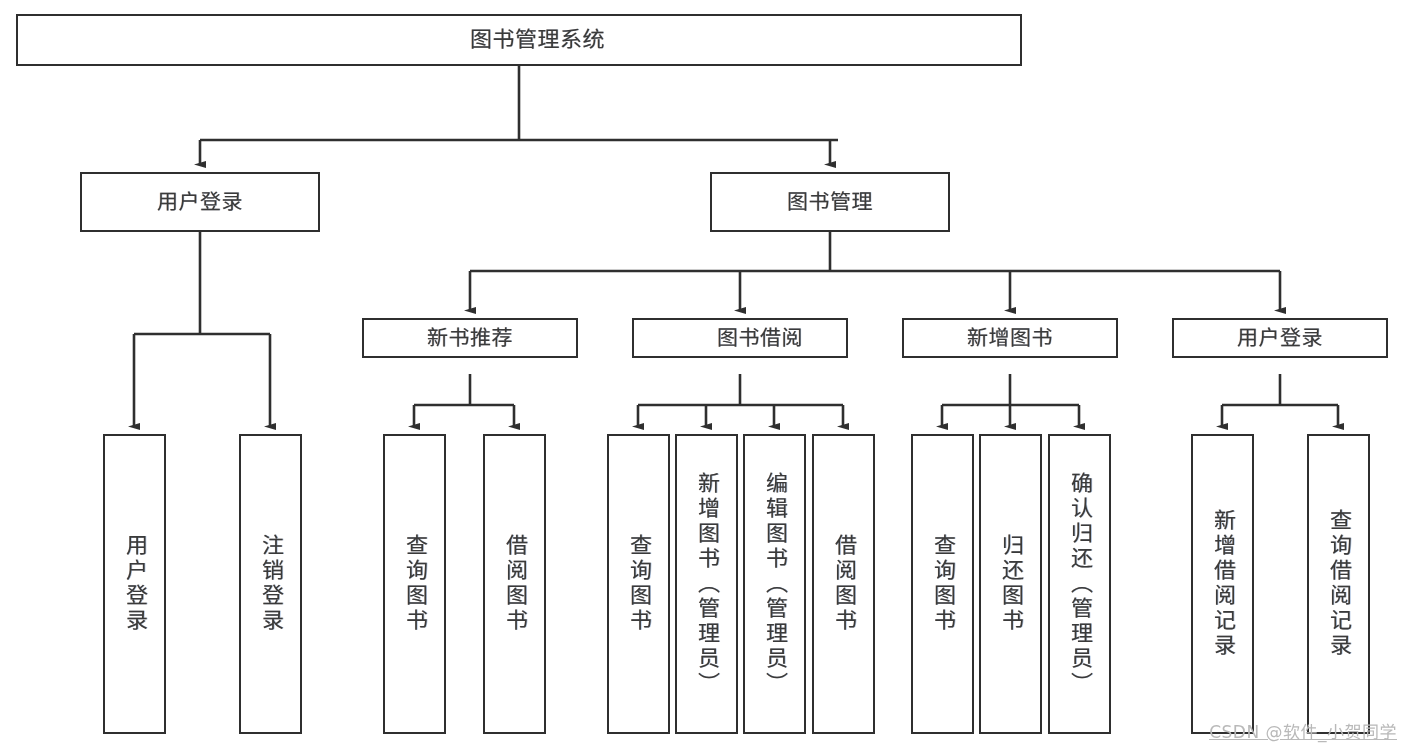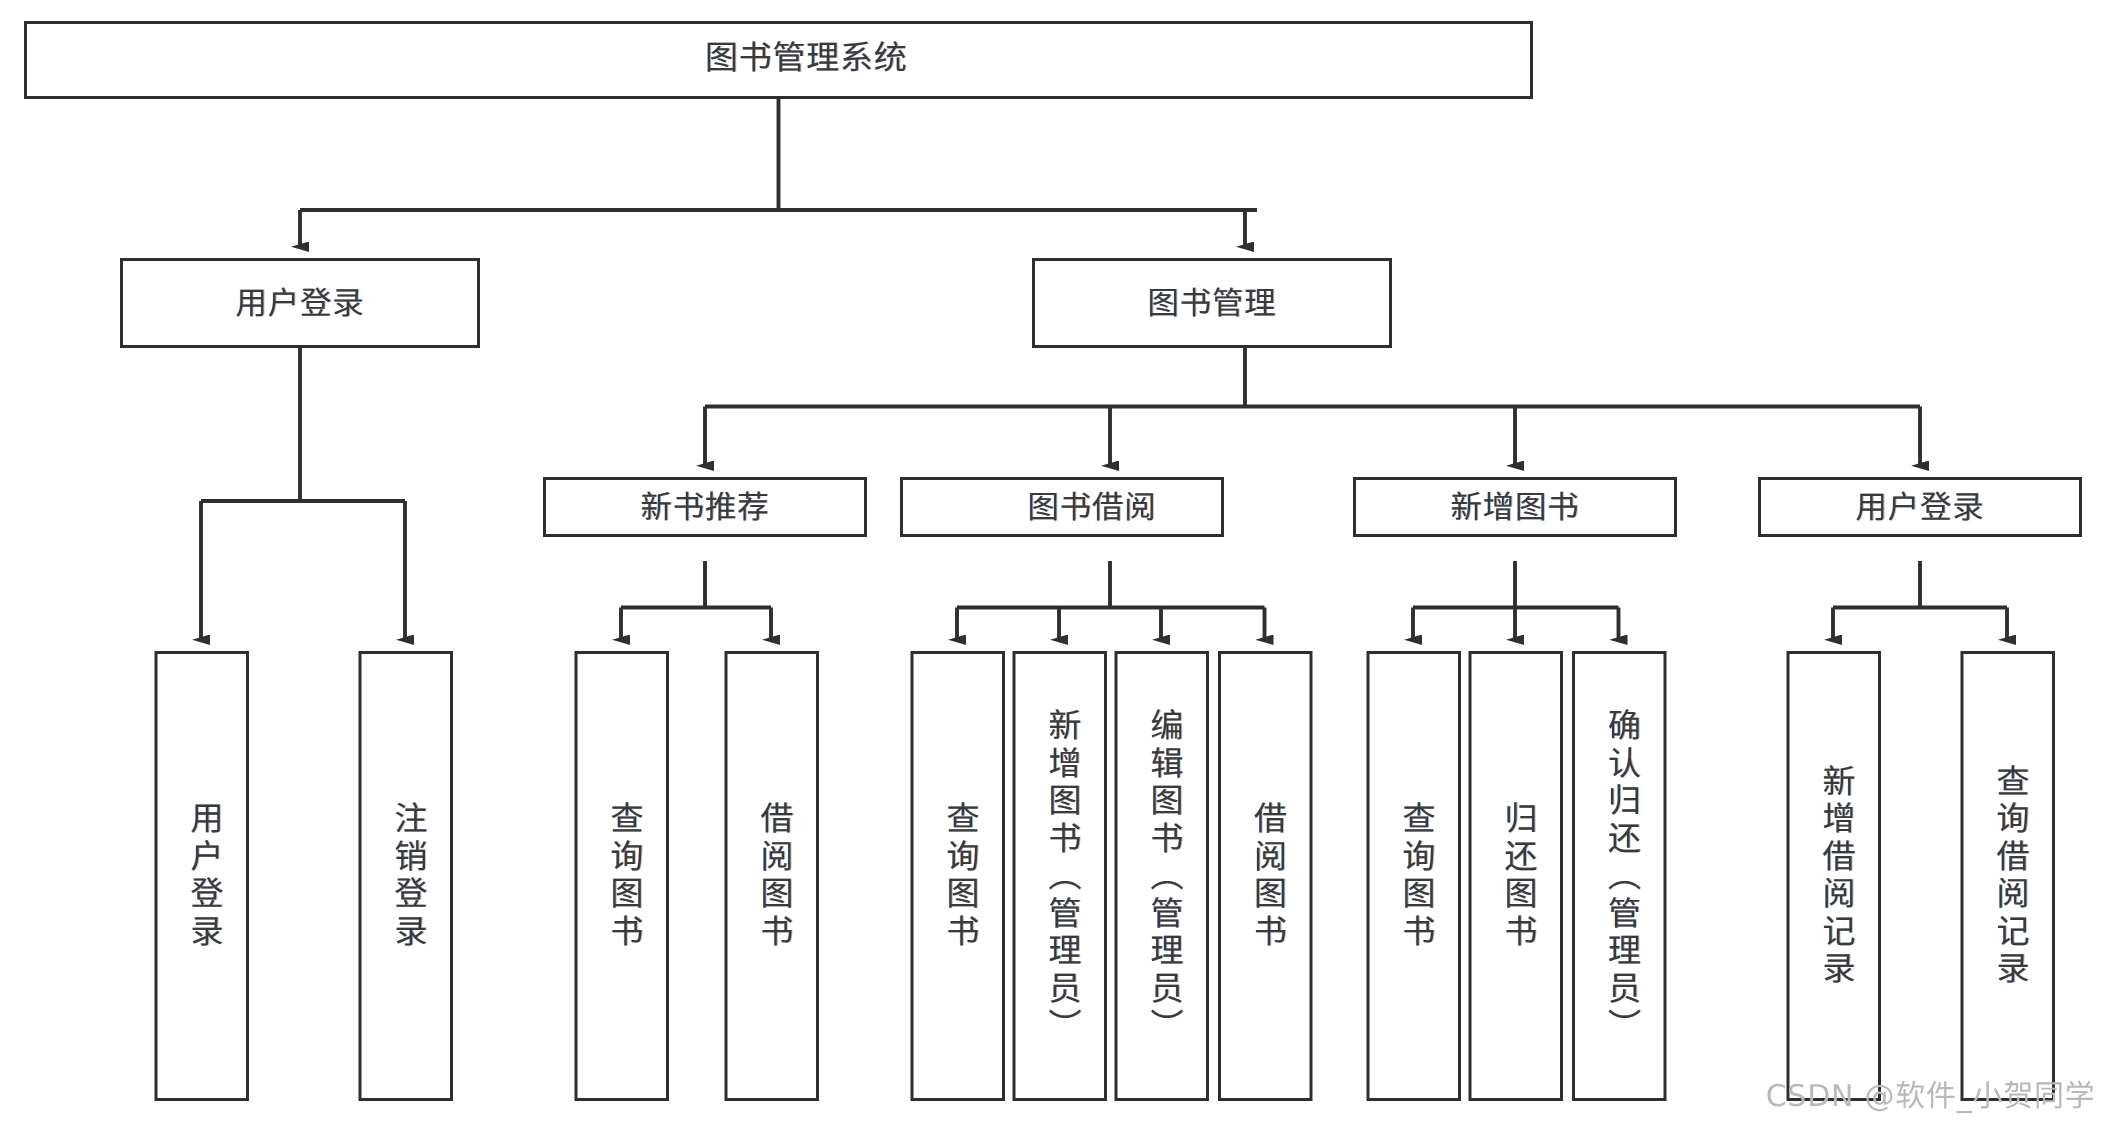--- a/index.html
+++ b/index.html
@@ -67,26 +67,27 @@
     height:296px;
     display:flex;
     align-items:center;
     justify-content:center;
     margin:0 auto;
   }
   
   #watermark{
     position:absolute;
     right:8px;bottom:4px;
-    font-size:20px;
+    font-size:17px;
     color:#b9b9b9;
     letter-spacing:0.5px;
     z-index:6;
     white-space:nowrap;
     font-family:"DejaVu Sans","Liberation Sans",sans-serif;
+    text-decoration:underline;
   }
 </style>
 </head>
 <body>
 
 <div id="diagram">
 
   <svg class="svg-layer" viewBox="0 0 1405 747" width="1405" height="747" xmlns="http://www.w3.org/2000/svg">
     <defs>
       <marker id="arrow" markerWidth="10" markerHeight="12" refX="3" refY="6" orient="auto" markerUnits="userSpaceOnUse">
@@ -137,28 +138,28 @@
     </g>
   </svg>
 
   <div class="node root">
     <span class="label">图书管理系统</span>
   </div>
 
   <div class="node lvl2" style="left:80px;">
     <span class="label">用户登录</span>
   </div>
-  <div class="node lvl2" style="left:688px;">
+  <div class="node lvl2" style="left:710px;">
     <span class="label">图书管理</span>
   </div>
 
   <div class="node lvl3" style="left:362px;">
     <span class="label">新书推荐</span>
   </div>
-  <div class="node lvl3" style="left:600px;padding-left:40px;">
+  <div class="node lvl3" style="left:632px;padding-left:40px;">
     <span class="label">图书借阅</span>
   </div>
   <div class="node lvl3" style="left:902px;">
     <span class="label">新增图书</span>
   </div>
   <div class="node lvl3" style="left:1172px;">
     <span class="label">用户登录</span>
   </div>
 
   <div class="node leaf" style="left:103px;">

